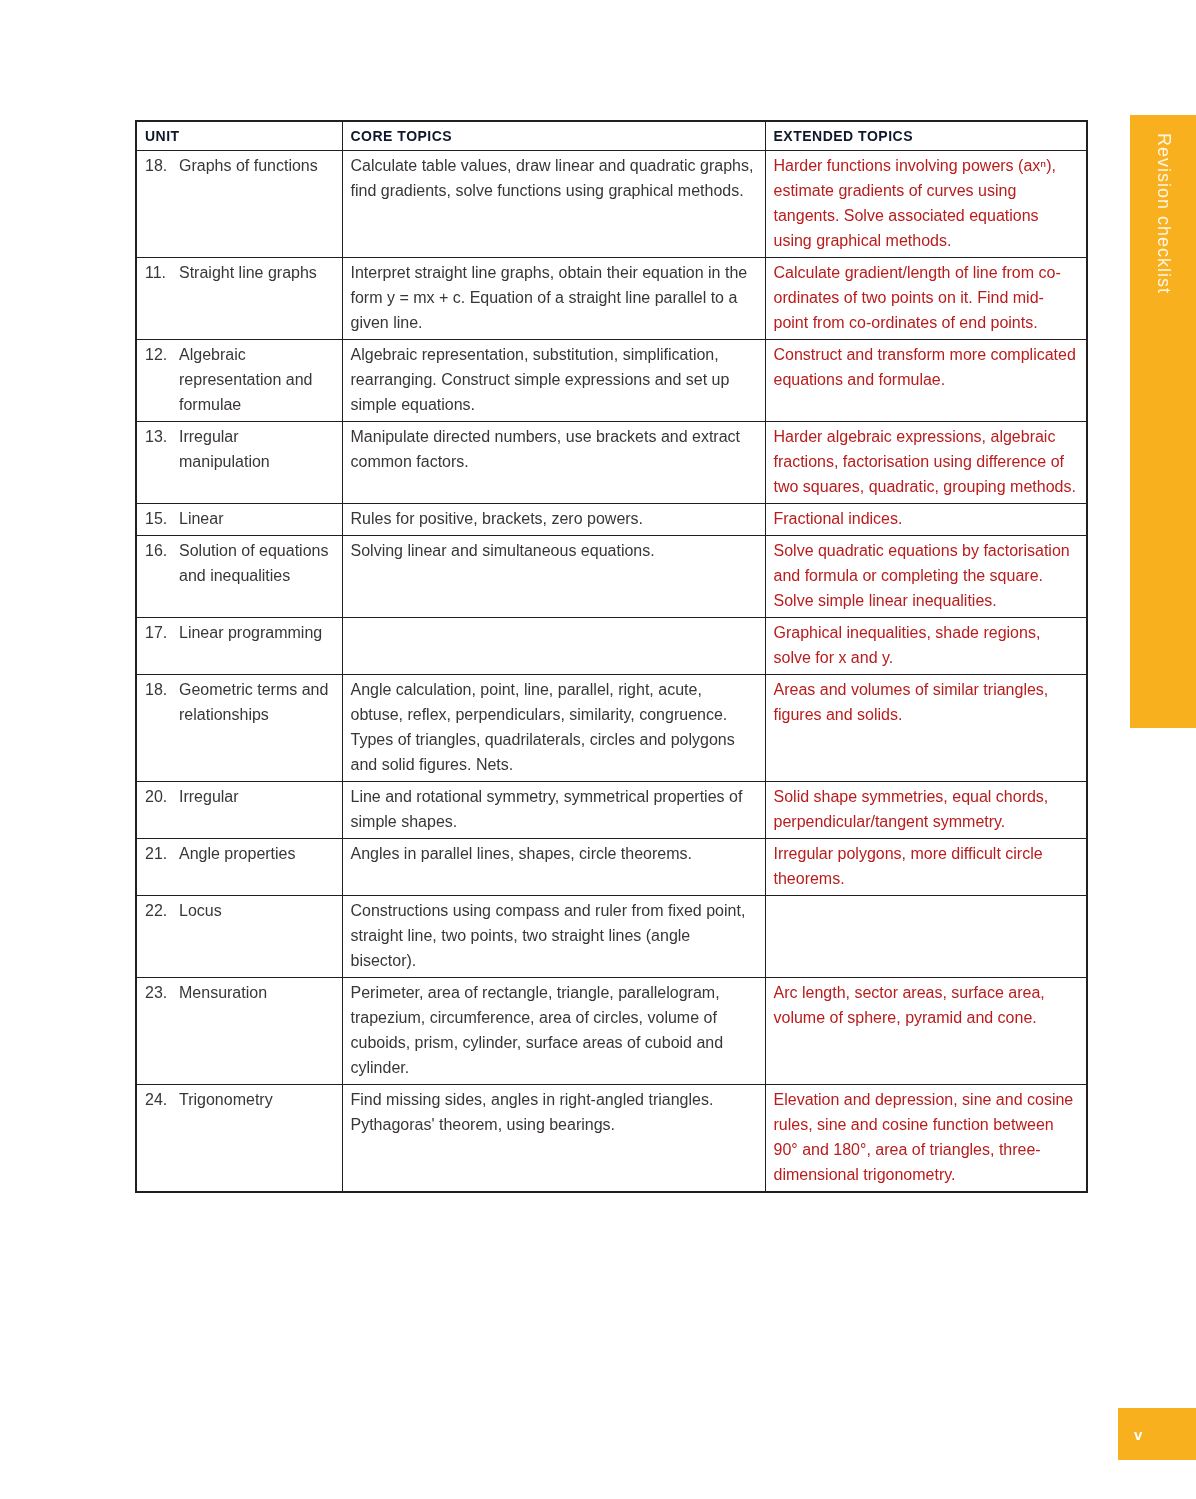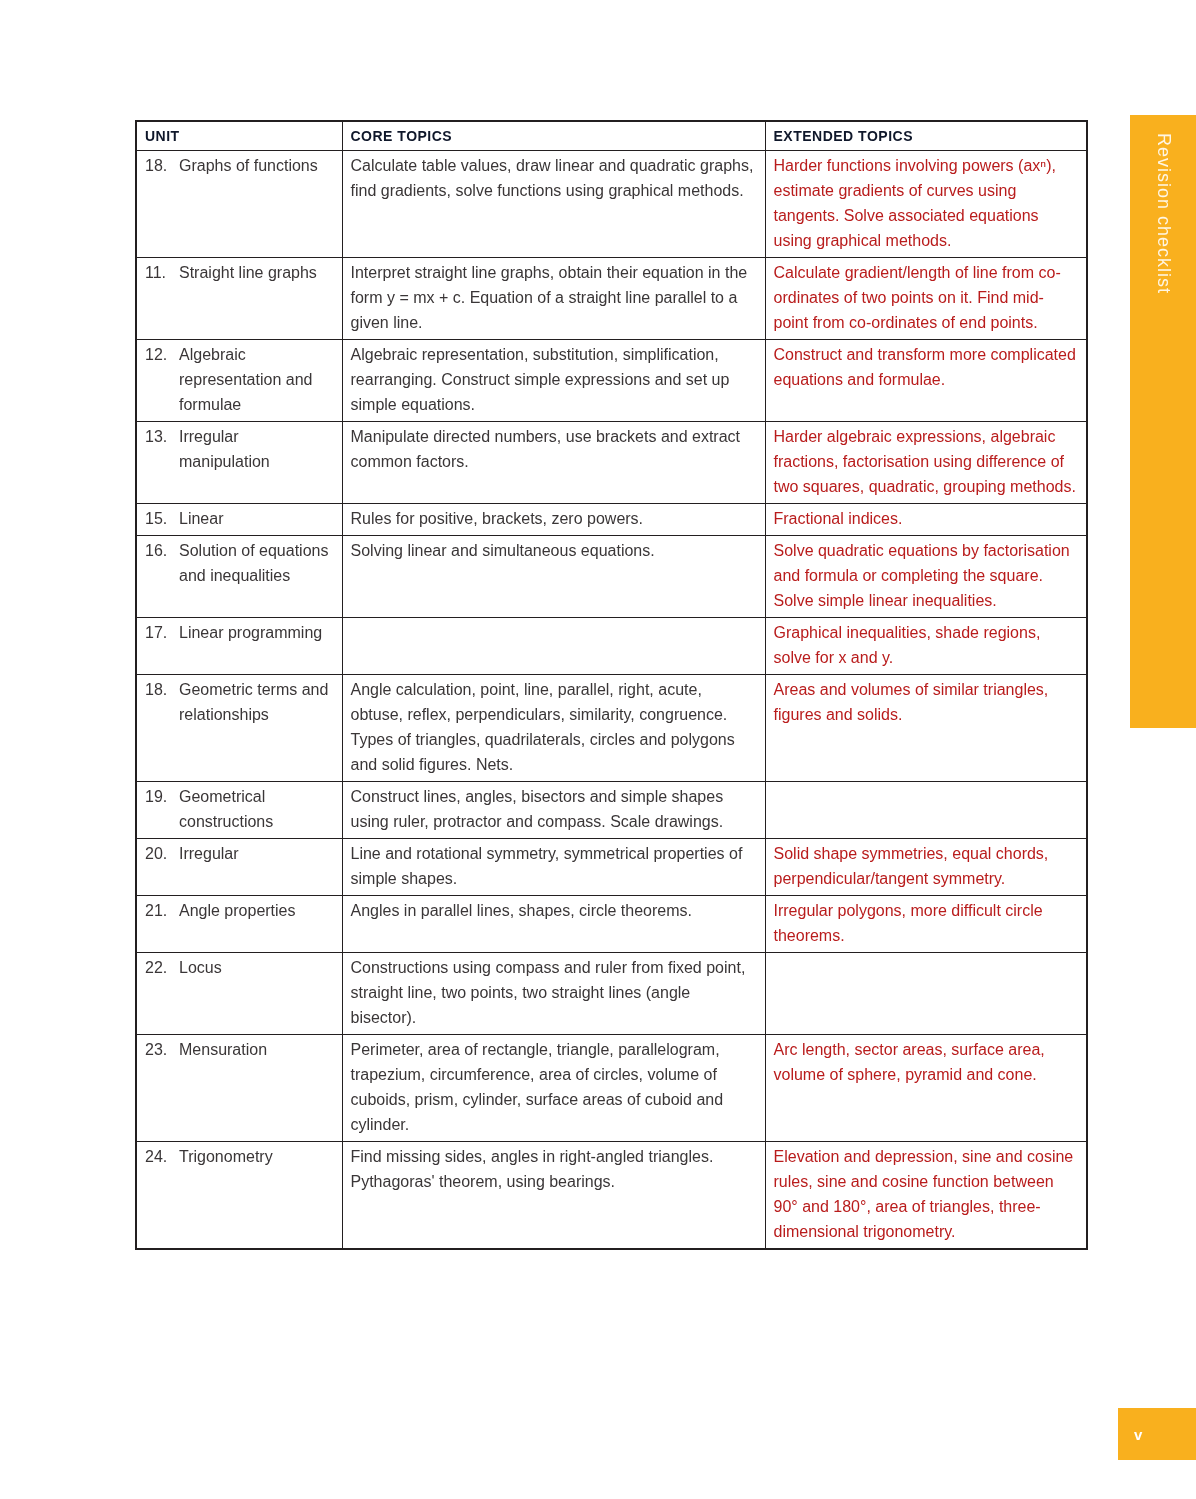--- a/index.html
+++ b/index.html
@@ -200,30 +200,20 @@
       <td>
         <div class="unit-wrap">
           <span class="unit-num">18.</span>
           <span class="unit-name">Geometric terms and relationships</span>
         </div>
       </td>
       <td>Angle calculation, point, line, parallel, right, acute, obtuse, reflex, perpendiculars, similarity, congruence. Types of triangles, quadrilaterals, circles and polygons and solid figures. Nets.</td>
       <td class="extended-cell">Areas and volumes of similar triangles, figures and solids.</td>
     </tr>
 
-    <tr>
-      <td>
-        <div class="unit-wrap">
-          <span class="unit-num">19.</span>
-          <span class="unit-name">Geometrical constructions</span>
-        </div>
-      </td>
-      <td>Construct lines, angles, bisectors and simple shapes using ruler, protractor and compass. Scale drawings.</td>
-      <td class="extended-cell"></td>
-    </tr>
 
     <tr>
       <td>
         <div class="unit-wrap">
           <span class="unit-num">20.</span>
           <span class="unit-name">Irregular</span>
         </div>
       </td>
       <td>Line and rotational symmetry, symmetrical properties of simple shapes.</td>
       <td class="extended-cell">Solid shape symmetries, equal chords, perpendicular/tangent symmetry.</td>

